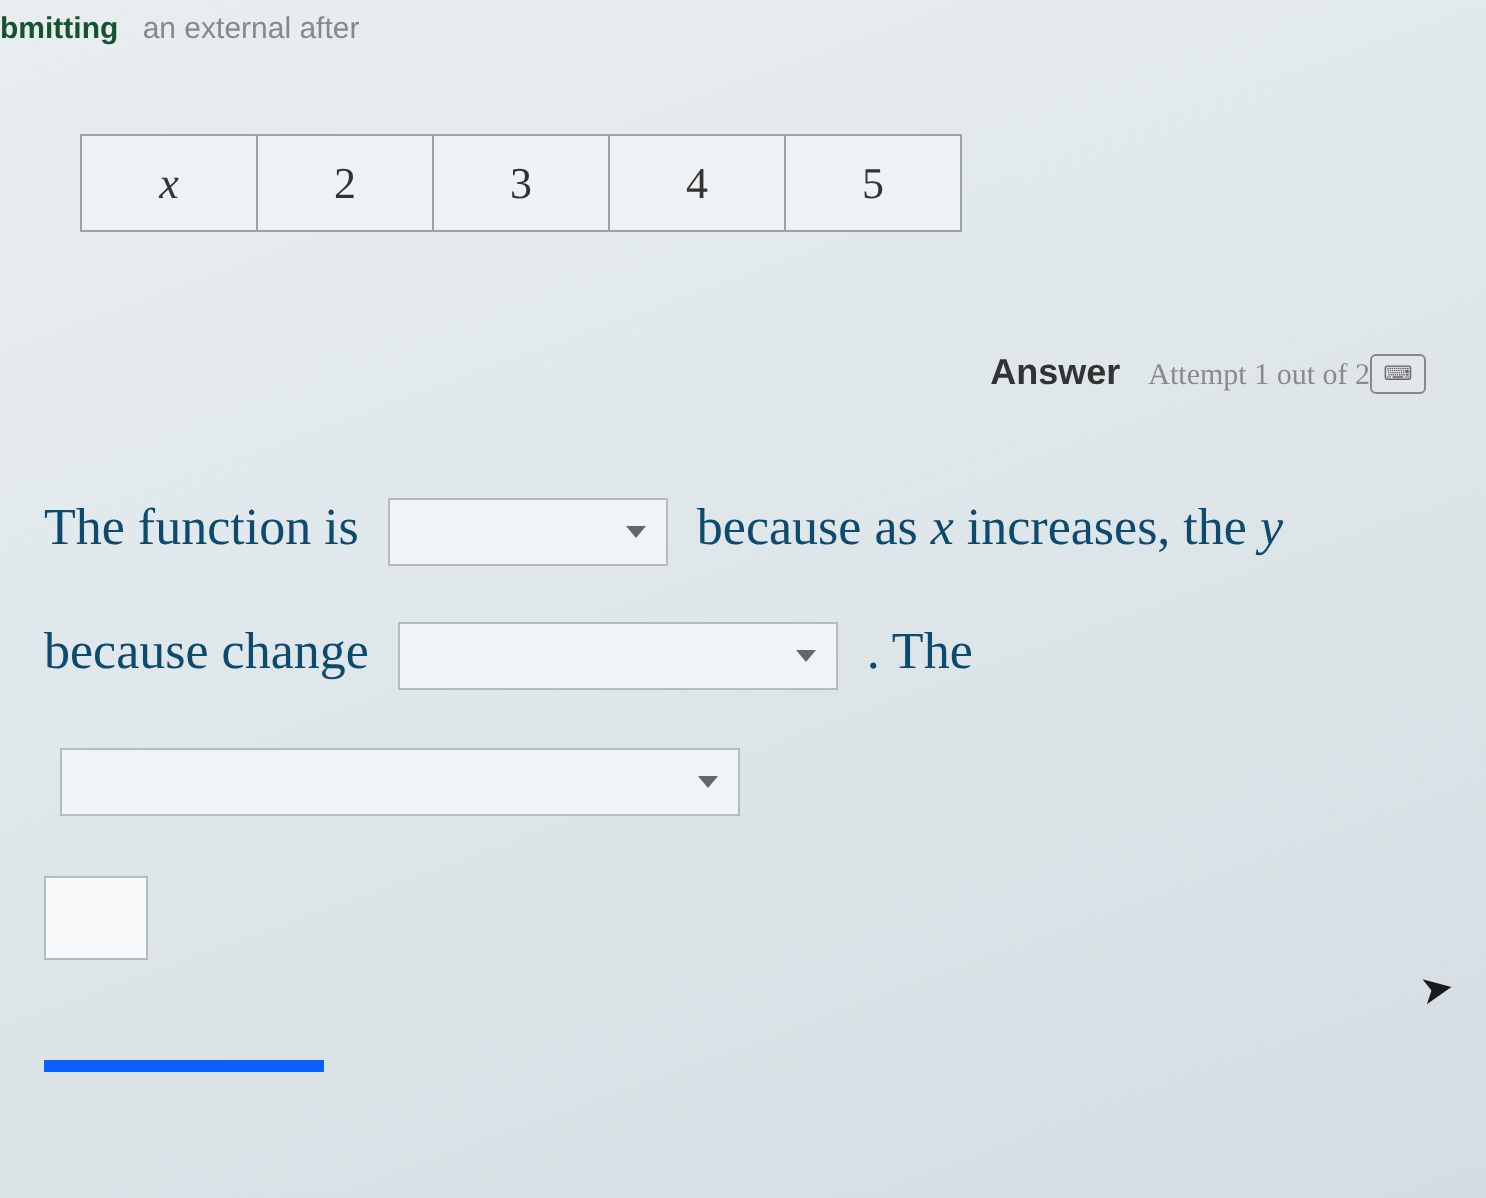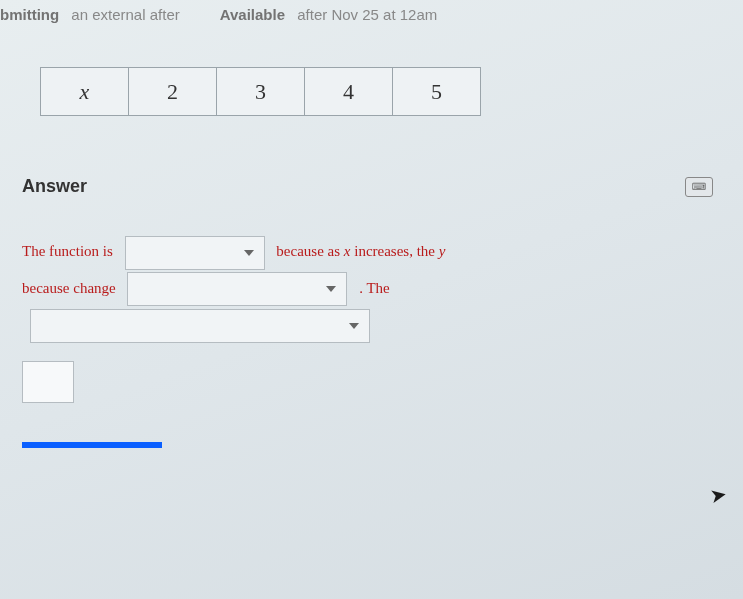--- a/index.html
+++ b/index.html
@@ -14,57 +14,57 @@
     overflow: hidden;
     position: relative;
   }
   .header-row {
     display: flex;
     padding: 6px 0 14px 0;
     font-family: Arial, sans-serif;
     font-size: 15px;
     color: #888;
   }
-  .header-label { font-weight: bold; color: #737373; margin-right: 8px; }
+  .header-label { font-weight: bold; color: #14532d; margin-right: 8px; }
   .header-item { margin-right: 40px; }
   .table-wrap { padding: 30px 0 0 40px; }
   table.func {
     border-collapse: collapse;
     background: #eef2f4;
   }
   table.func td {
     border: 1px solid #9aa4aa;
     text-align: center;
     vertical-align: middle;
     font-size: 22px;
     color: #333;
     width: 88px;
     height: 48px;
     font-family: Georgia, serif;
   }
   table.func td.var { font-style: italic; font-family: 'Times New Roman', serif; }
   .answer-row {
     display: flex;
     align-items: center;
-    justify-content: space-between;
+    justify-content: flex-end;
     padding: 60px 30px 0 22px;
   }
   .answer-left { display: flex; align-items: baseline; }
   .answer-label { font-family: Arial, sans-serif; font-weight: bold; font-size: 18px; color: #333; margin-right: 14px; }
   .attempt { font-family: Georgia, serif; font-size: 15px; color: #8a8a8a; }
   .kbd-icon {
     width: 28px; height: 20px; border: 1px solid #888; border-radius: 3px;
     display: inline-flex; align-items: center; justify-content: center;
     font-size: 10px; font-family: Arial, sans-serif; color: #666; background: #e3e7ea;
   }
   .sentence-area {
     padding: 36px 10px 0 22px;
-    font-size: 15px;
+    font-size: 26px;
     line-height: 2.4;
-    color: #b91c1c;
+    color: #0c4a6e;
     font-family: Georgia, 'Times New Roman', serif;
   }
   .ivar { font-style: italic; font-family: 'Times New Roman', serif; }
   .dd {
     display: inline-block;
     vertical-align: middle;
     position: relative;
     border: 1px solid #b5bcc1;
     background: #f1f4f6;
     height: 34px;
@@ -107,43 +107,40 @@
   }
 </style>
 </head>
 <body>
 
 <div class="header-row">
   <div class="header-item">
     <span class="header-label">bmitting</span>
     <span>an external after</span>
   </div>
-  <div class="header-item">
-    <span class="header-label">Available</span>
-    <span>after Nov 25 at 12am</span>
-  </div>
 </div>
 
 <div class="table-wrap">
   <table class="func">
     <tbody>
         <tr>
       <td class="var">x</td>
       <td>2</td>
       <td>3</td>
       <td>4</td>
       <td>5</td>
     </tr>
   </tbody>
     </table>
 </div>
 
 <div class="answer-row">
   <div class="answer-left">
     <span class="answer-label">Answer</span>
+    <span class="attempt">Attempt 1 out of 2</span>
   </div>
   <span class="kbd-icon">⌨</span>
 </div>
 
 <div class="sentence-area">
   <span>The function is</span>
   <span class="dd dd-small"></span>
   <span>because as </span><span class="ivar">x</span><span> increases, the </span><span class="ivar">y</span>
   <br>
   <span>because change</span>

